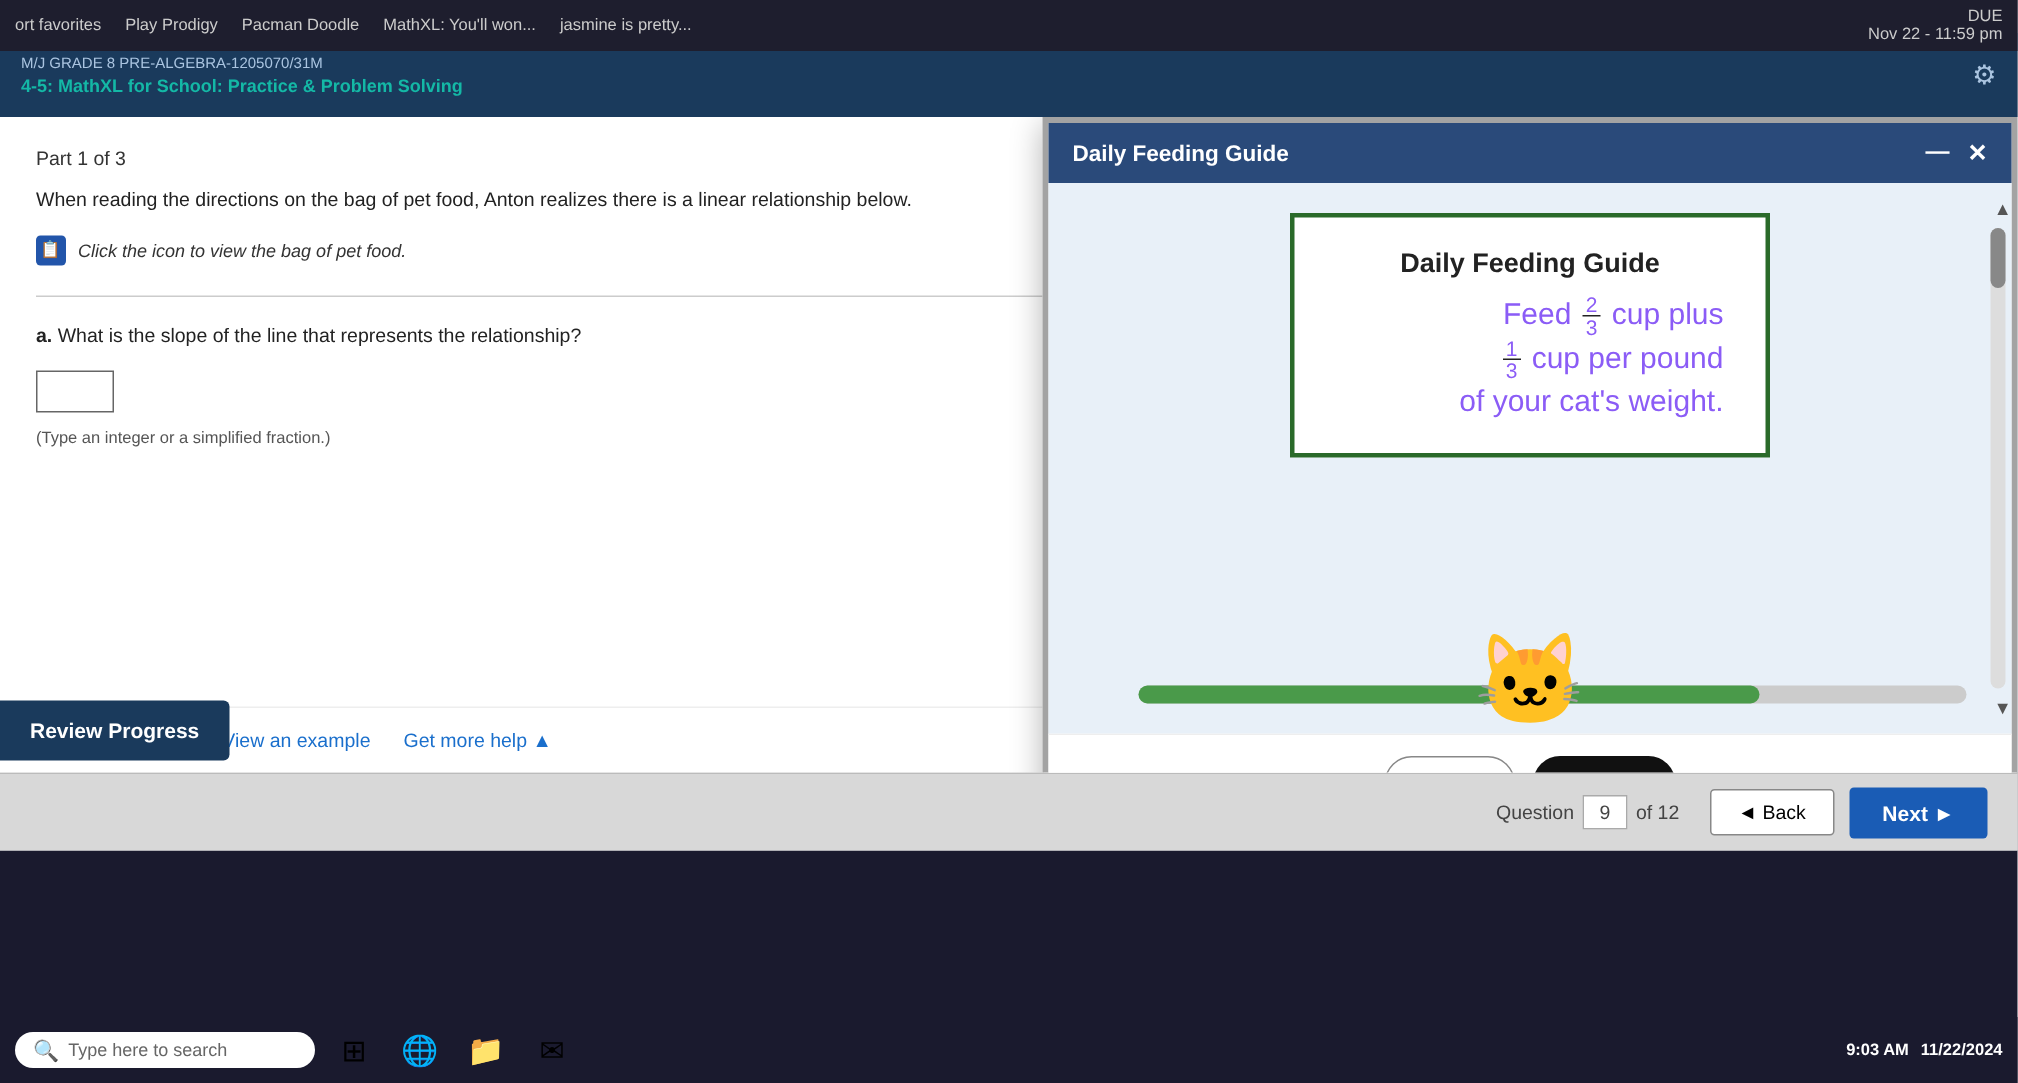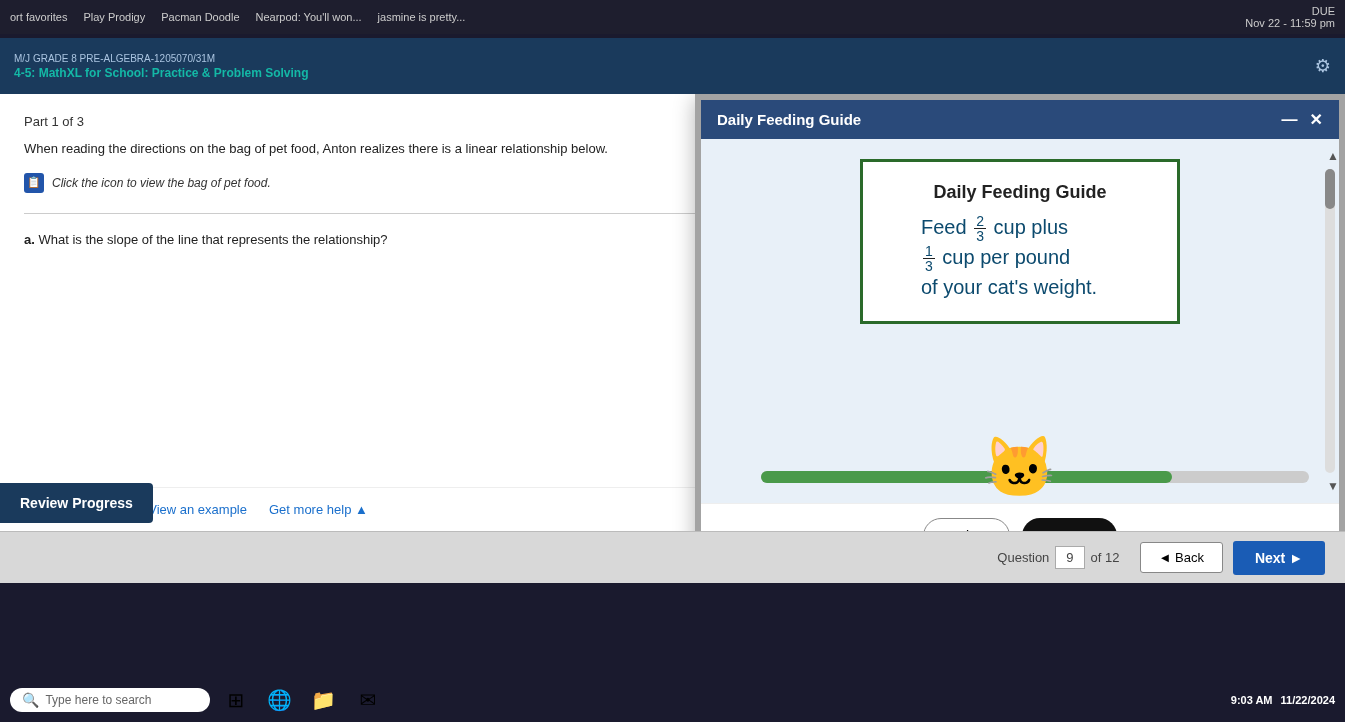--- a/index.html
+++ b/index.html
@@ -45,21 +45,20 @@
     
     .app-window {
       position: absolute;
       top: 22px;
       left: 0;
       width: 1345px;
       height: 545px;
       background: #f0f0f0;
       display: flex;
       flex-direction: column;
-      margin-top: 16px;
     }
 
     
     .app-header {
       background: #1a3a5c;
       color: white;
       padding: 8px 14px;
       display: flex;
       align-items: center;
       justify-content: space-between;
@@ -230,21 +229,21 @@
     }
 
     
     .popup-overlay {
       position: absolute;
       top: 0;
       right: 0;
       width: 650px;
       height: 480px;
       background: white;
-      border: 6px solid #a3a3a3;
+      border: 4px solid #a3a3a3;
       box-shadow: 0 4px 20px rgba(0,0,0,0.3);
       z-index: 50;
       display: flex;
       flex-direction: column;
     }
     .popup-header {
       background: #2a4a7a;
       color: white;
       padding: 10px 16px;
       display: flex;
@@ -287,23 +286,23 @@
       z-index: 2;
     }
     .feeding-guide-card-title {
       font-size: 18px;
       font-weight: bold;
       margin-bottom: 10px;
       color: #222;
     }
     .feeding-fraction {
       font-size: 20px;
-      color: #0c4a6e;
+      color: #8b5cf6;
       line-height: 1.4;
-      text-align: left;
+      text-align: right;
       margin-left: 30px;
     }
     .fraction {
       display: inline-flex;
       flex-direction: column;
       align-items: center;
       vertical-align: middle;
       margin: 0 2px;
     }
     .fraction-num {
@@ -461,21 +460,21 @@
     }
   </style>
 </head>
 <body>
 
 <div class="top-bar">
   <div class="top-bar-left">
     <span class="top-bar-tab">ort favorites</span>
     <span class="top-bar-tab">Play Prodigy</span>
     <span class="top-bar-tab">Pacman Doodle</span>
-    <span class="top-bar-tab">Nearpod: You'll won...</span>
+    <span class="top-bar-tab">MathXL: You'll won...</span>
     <span class="top-bar-tab">jasmine is pretty...</span>
   </div>
   <div class="top-bar-right">
     <div>DUE</div>
     <div>Nov 22 - 11:59 pm</div>
   </div>
 </div>
 
 <div class="app-window">
 
@@ -501,20 +500,24 @@
           <span class="click-icon-text">Click the icon to view the bag of pet food.</span>
         </div>
 
         <hr class="divider">
 
         <div class="sub-question">
           <strong>a.</strong>
           <span>What is the slope of the line that represents the relationship?</span>
         </div>
 
+        <div>
+          <div class="answer-box"></div>
+          <div class="answer-hint">(Type an integer or a simplified fraction.)</div>
+        </div>
 
         <div class="help-bar">
           <a class="help-link">Help me solve this</a>
           <a class="help-link">View an example</a>
           <a class="help-link">Get more help ▲</a>
         </div>
       </div>
 
       <div class="popup-overlay">
         <div class="popup-header">

